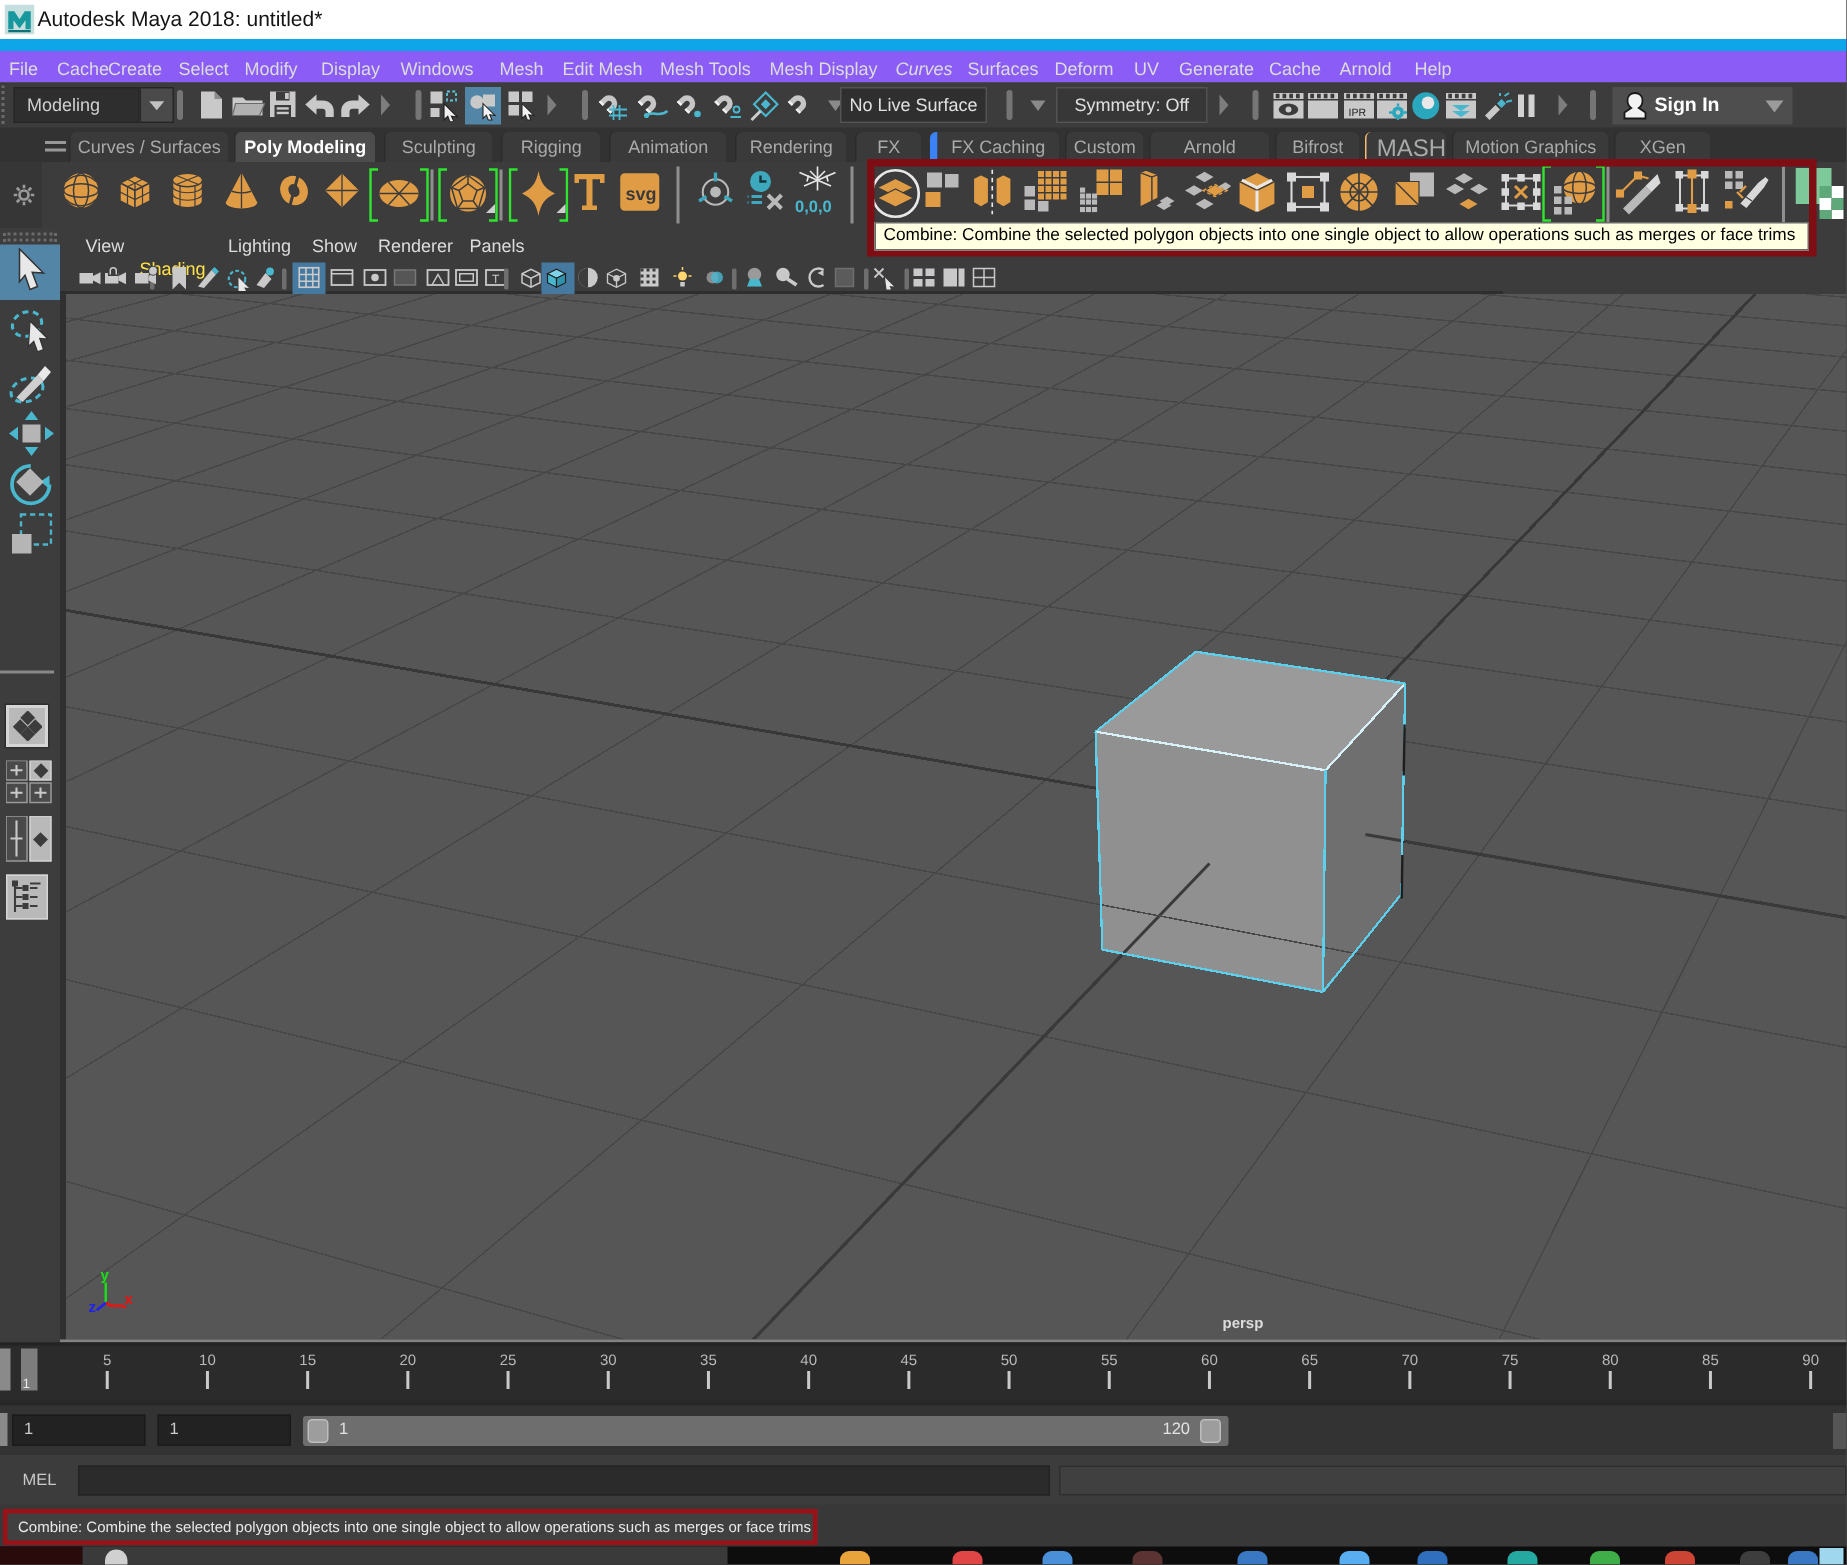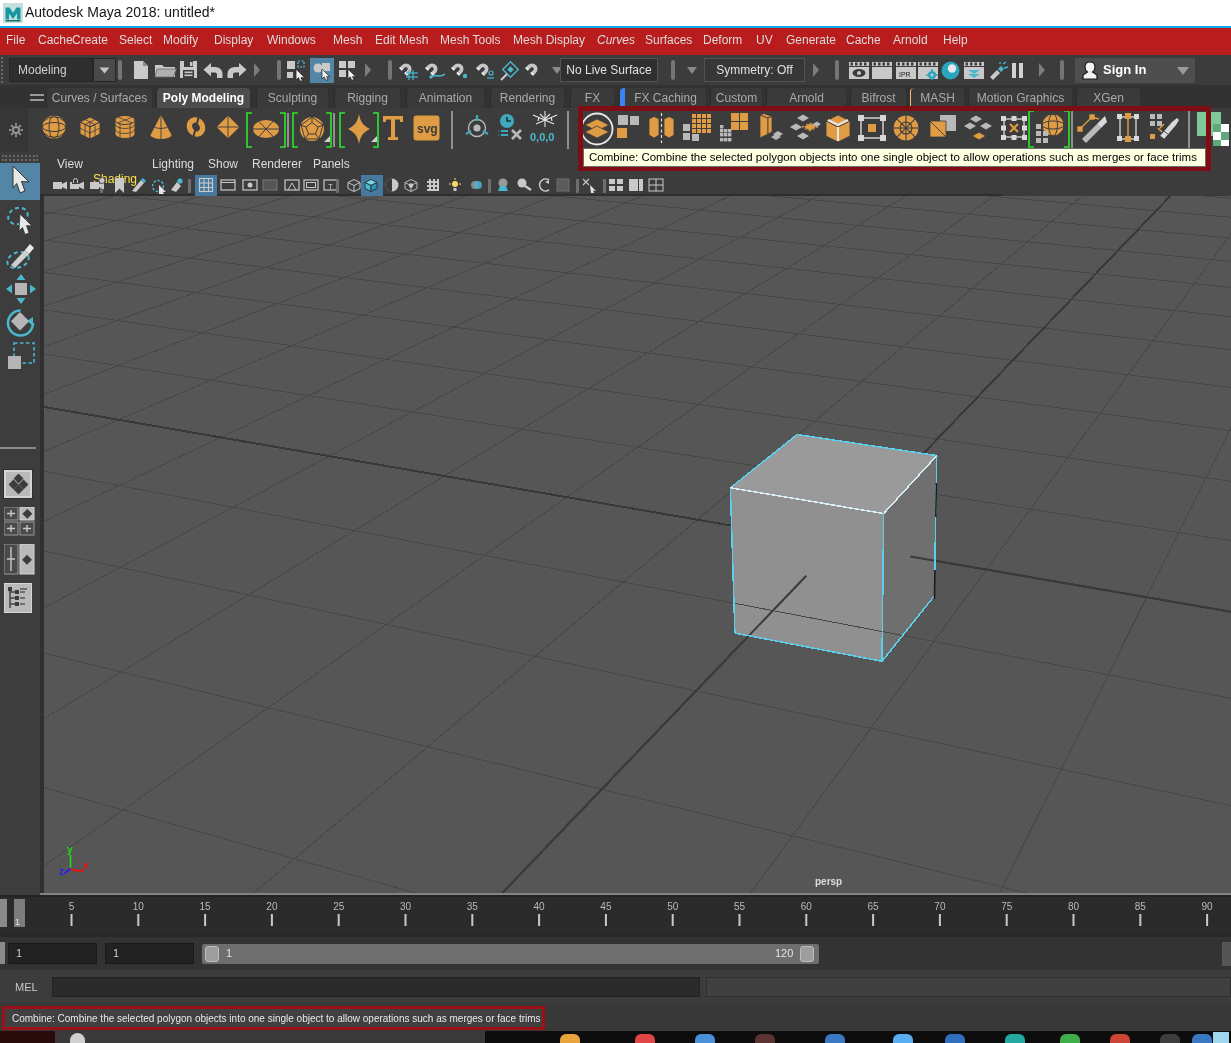--- a/index.html
+++ b/index.html
@@ -6,21 +6,21 @@
 .abs{position:absolute;}
 </style></head><body>
 <div class="abs" style="left:0;top:0;width:1231px;height:26px;background:#ffffff;">
 <svg class="abs" style="left:3px;top:3px" width="20" height="20">
       <rect width="20" height="20" fill="#c5dede"></rect>
       <path d="M2.5 16.5 L2.5 4.5 L6.5 4.5 L10 9.8 L13.5 4.5 L17.5 4.5 L17.5 16.5 L14 16.5 L14 10.5 L10 16 L6 10.5 L6 16.5 Z" fill="#16989e"></path>
       <rect x="2.5" y="17" width="15" height="1.5" fill="#0d7177"></rect>
     </svg>
 <div class="abs" style="left:25px;top:4px;font-size:14px;color:#141414;">Autodesk Maya 2018: untitled*</div>
 </div>
-<div class="abs" style="left:0;top:26px;width:1231px;height:29px;background:#b91c1c;border-top:2px solid #0ea5e9;">
+<div class="abs" style="left:0;top:26px;width:1231px;height:29px;background:#8b5cf6;border-top:8px solid #0ea5e9;">
 <div class="abs" style="left:6px;top:5px;font-size:12px;color:#dcdcdc;">File</div>
 <div class="abs" style="left:38px;top:5px;font-size:12px;color:#dcdcdc;">Cache</div>
 <div class="abs" style="left:72px;top:5px;font-size:12px;color:#dcdcdc;">Create</div>
 <div class="abs" style="left:119px;top:5px;font-size:12px;color:#dcdcdc;">Select</div>
 <div class="abs" style="left:163px;top:5px;font-size:12px;color:#dcdcdc;">Modify</div>
 <div class="abs" style="left:214px;top:5px;font-size:12px;color:#dcdcdc;">Display</div>
 <div class="abs" style="left:267px;top:5px;font-size:12px;color:#dcdcdc;">Windows</div>
 <div class="abs" style="left:333px;top:5px;font-size:12px;color:#dcdcdc;">Mesh</div>
 <div class="abs" style="left:375px;top:5px;font-size:12px;color:#dcdcdc;">Edit Mesh</div>
 <div class="abs" style="left:440px;top:5px;font-size:12px;color:#dcdcdc;">Mesh Tools</div>
@@ -251,21 +251,21 @@
 <div class="abs" style="left:156px;top:3px;width:94px;height:20px;background:#4d4d4d;border-left:1px solid #2c2c2c;border-top-left-radius:4px;border-top-right-radius:4px;color:#ffffff;font-size:12px;font-weight:bold;text-align:center;padding-top:3px;white-space:nowrap;overflow:hidden;">Poly Modeling</div>
 <div class="abs" style="left:256px;top:3px;width:72px;height:20px;background:#3a3a3a;border-left:1px solid #2c2c2c;border-top-left-radius:4px;border-top-right-radius:4px;color:#aaaaaa;font-size:12px;font-weight:normal;text-align:center;padding-top:3px;white-space:nowrap;overflow:hidden;">Sculpting</div>
 <div class="abs" style="left:334px;top:3px;width:66px;height:20px;background:#3a3a3a;border-left:1px solid #2c2c2c;border-top-left-radius:4px;border-top-right-radius:4px;color:#aaaaaa;font-size:12px;font-weight:normal;text-align:center;padding-top:3px;white-space:nowrap;overflow:hidden;">Rigging</div>
 <div class="abs" style="left:406px;top:3px;width:78px;height:20px;background:#3a3a3a;border-left:1px solid #2c2c2c;border-top-left-radius:4px;border-top-right-radius:4px;color:#aaaaaa;font-size:12px;font-weight:normal;text-align:center;padding-top:3px;white-space:nowrap;overflow:hidden;">Animation</div>
 <div class="abs" style="left:490px;top:3px;width:74px;height:20px;background:#3a3a3a;border-left:1px solid #2c2c2c;border-top-left-radius:4px;border-top-right-radius:4px;color:#aaaaaa;font-size:12px;font-weight:normal;text-align:center;padding-top:3px;white-space:nowrap;overflow:hidden;">Rendering</div>
 <div class="abs" style="left:570px;top:3px;width:44px;height:20px;background:#3a3a3a;border-left:1px solid #2c2c2c;border-top-left-radius:4px;border-top-right-radius:4px;color:#aaaaaa;font-size:12px;font-weight:normal;text-align:center;padding-top:3px;white-space:nowrap;overflow:hidden;">FX</div>
 <div class="abs" style="left:620px;top:3px;width:86px;height:20px;background:#3a3a3a;border-left:5px solid #3b82f6;border-top-left-radius:4px;border-top-right-radius:4px;color:#aaaaaa;font-size:12px;font-weight:normal;text-align:center;padding-top:3px;white-space:nowrap;overflow:hidden;">FX Caching</div>
 <div class="abs" style="left:710px;top:3px;width:52px;height:20px;background:#3a3a3a;border-left:1px solid #2c2c2c;border-top-left-radius:4px;border-top-right-radius:4px;color:#aaaaaa;font-size:12px;font-weight:normal;text-align:center;padding-top:3px;white-space:nowrap;overflow:hidden;">Custom</div>
 <div class="abs" style="left:766px;top:3px;width:80px;height:20px;background:#3a3a3a;border-left:1px solid #2c2c2c;border-top-left-radius:4px;border-top-right-radius:4px;color:#aaaaaa;font-size:12px;font-weight:normal;text-align:center;padding-top:3px;white-space:nowrap;overflow:hidden;">Arnold</div>
 <div class="abs" style="left:850px;top:3px;width:56px;height:20px;background:#3a3a3a;border-left:1px solid #2c2c2c;border-top-left-radius:4px;border-top-right-radius:4px;color:#aaaaaa;font-size:12px;font-weight:normal;text-align:center;padding-top:3px;white-space:nowrap;overflow:hidden;">Bifrost</div>
-<div class="abs" style="left:910px;top:3px;width:54px;height:20px;background:#3a3a3a;border-left:1px solid #fdba74;border-top-left-radius:4px;border-top-right-radius:4px;color:#aaaaaa;font-size:12px;font-weight:normal;text-align:center;padding-top:3px;white-space:nowrap;overflow:hidden;">MASH</div>
+<div class="abs" style="left:910px;top:3px;width:54px;height:20px;background:#3a3a3a;border-left:1px solid #fdba74;border-top-left-radius:4px;border-top-right-radius:4px;color:#aaaaaa;font-size:16px;font-weight:normal;text-align:right;padding-top:3px;white-space:nowrap;overflow:hidden;">MASH</div>
 <div class="abs" style="left:968px;top:3px;width:104px;height:20px;background:#3a3a3a;border-left:1px solid #2c2c2c;border-top-left-radius:4px;border-top-right-radius:4px;color:#aaaaaa;font-size:12px;font-weight:normal;text-align:center;padding-top:3px;white-space:nowrap;overflow:hidden;">Motion Graphics</div>
 <div class="abs" style="left:1076px;top:3px;width:64px;height:20px;background:#3a3a3a;border-left:1px solid #2c2c2c;border-top-left-radius:4px;border-top-right-radius:4px;color:#aaaaaa;font-size:12px;font-weight:normal;text-align:center;padding-top:3px;white-space:nowrap;overflow:hidden;">XGen</div>
 </div>
 <div class="abs" style="left:0;top:108px;width:1231px;height:44px;background:#3c3c3c;">
 <div class="abs" style="left:0;top:0;width:28px;height:44px;background:#363636;"></div>
 <svg class="abs" style="left:9px;top:15px" width="14" height="14">
       <circle cx="7" cy="7" r="3" fill="none" stroke="#999" stroke-width="1.8"></circle>
       <g stroke="#999" stroke-width="1.8">
         <line x1="7" y1="0" x2="7" y2="2.5"></line>
         <line x1="7" y1="11.5" x2="7" y2="14"></line>

